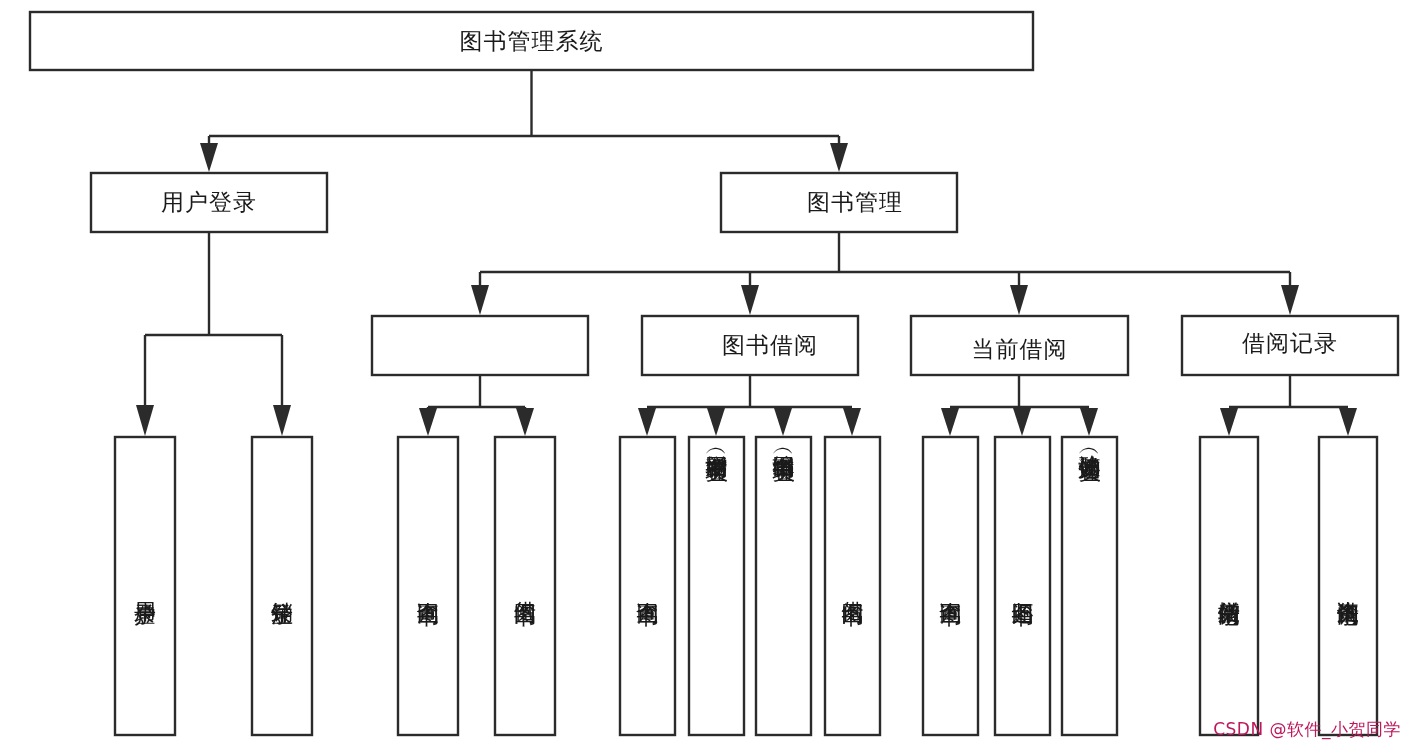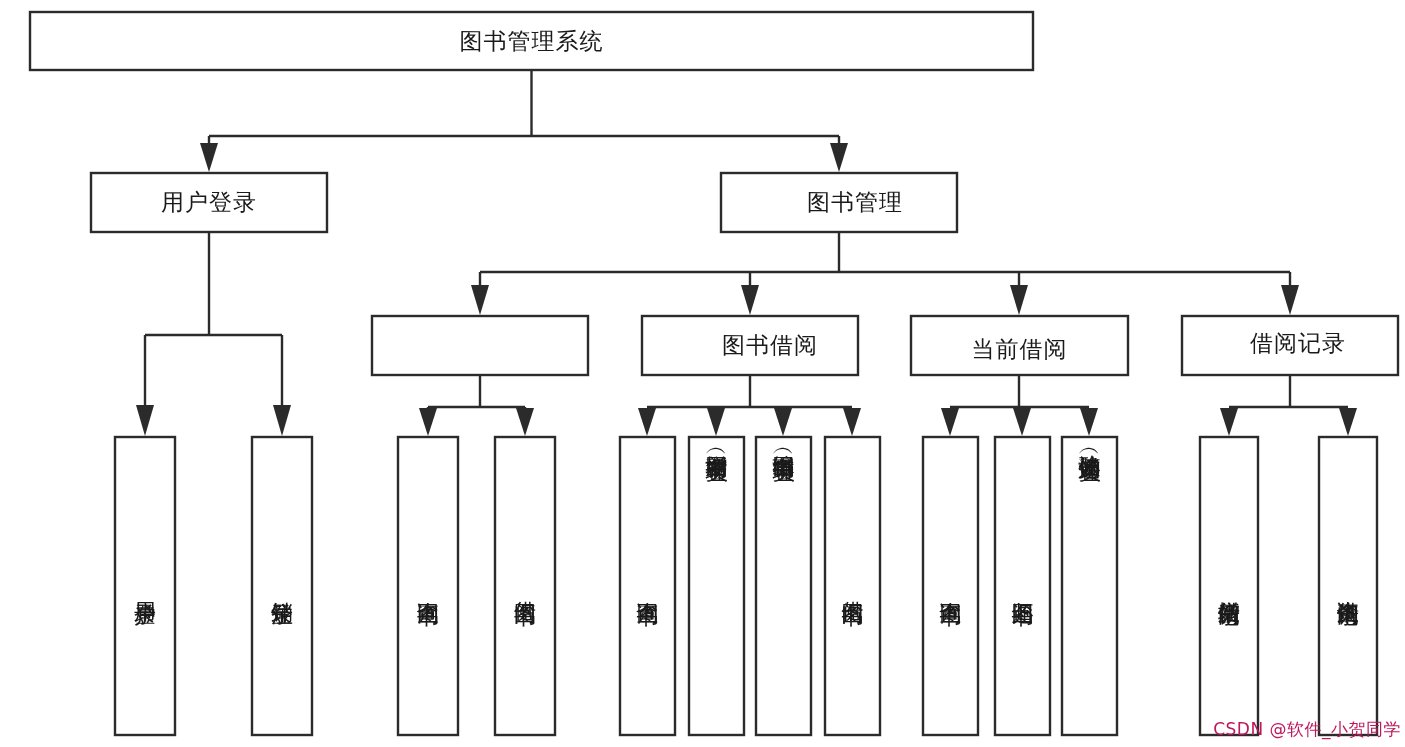--- a/index.html
+++ b/index.html
@@ -190,21 +190,21 @@
 
 
   <div class="htext-wrap" style="left:632px; top:316px; width:256px; height:59px;justify-content:center;">
     <span class="htext">图书借阅</span>
   </div>
 
   <div class="htext-wrap" style="left:901px; top:316px; width:217px; height:66px;border-radius:20px;">
     <span class="htext">当前借阅</span>
   </div>
 
-  <div class="htext-wrap" style="left:1172px; top:316px; width:216px; height:54px;padding-left:8px;">
+  <div class="htext-wrap" style="left:1172px; top:316px; width:216px; height:54px;">
     <span class="htext">借阅记录</span>
   </div>
 
   <div class="vtext-wrap" style="left:105px; top:437px; width:60px; height:298px;">
     <span class="vtext">用户登录</span>
   </div>
 
   <div class="vtext-wrap" style="left:242px; top:437px; width:60px; height:298px;">
     <span class="vtext">注销登录</span>
   </div>

